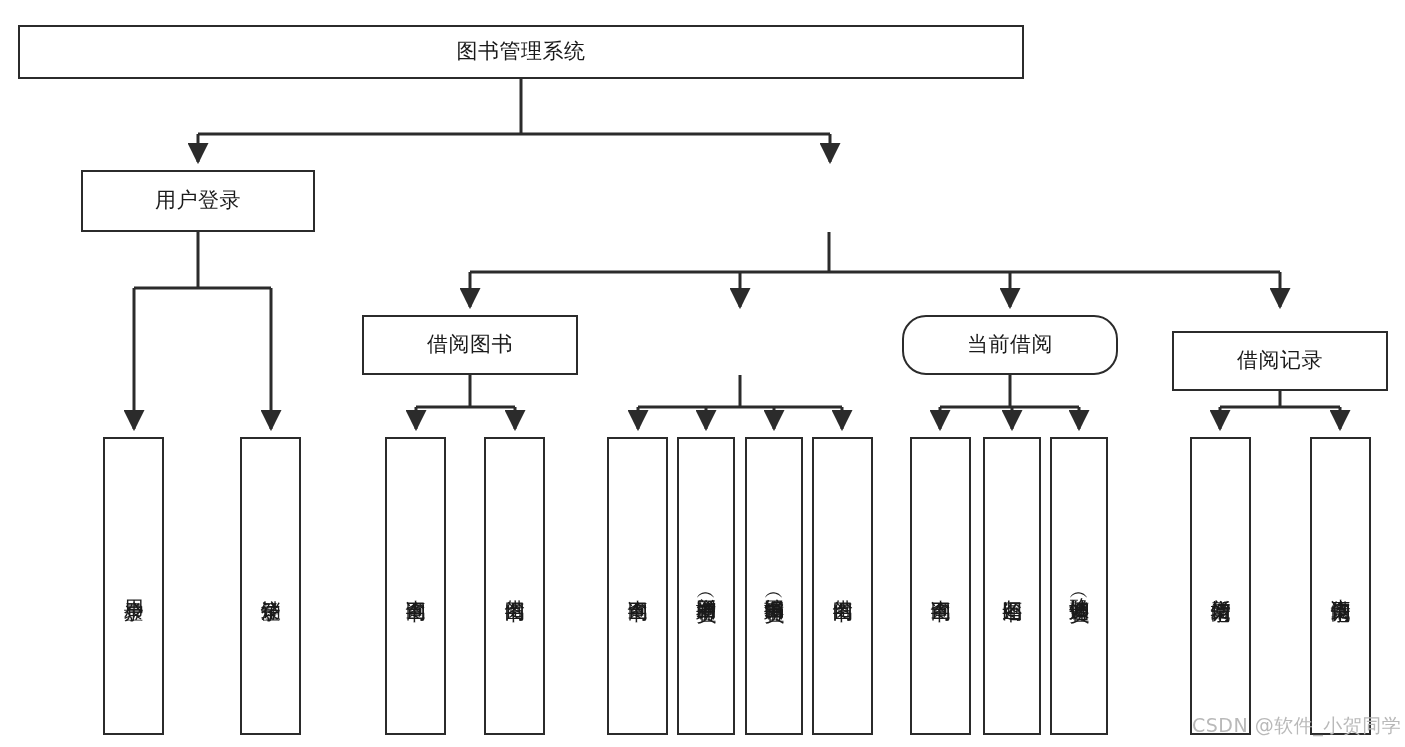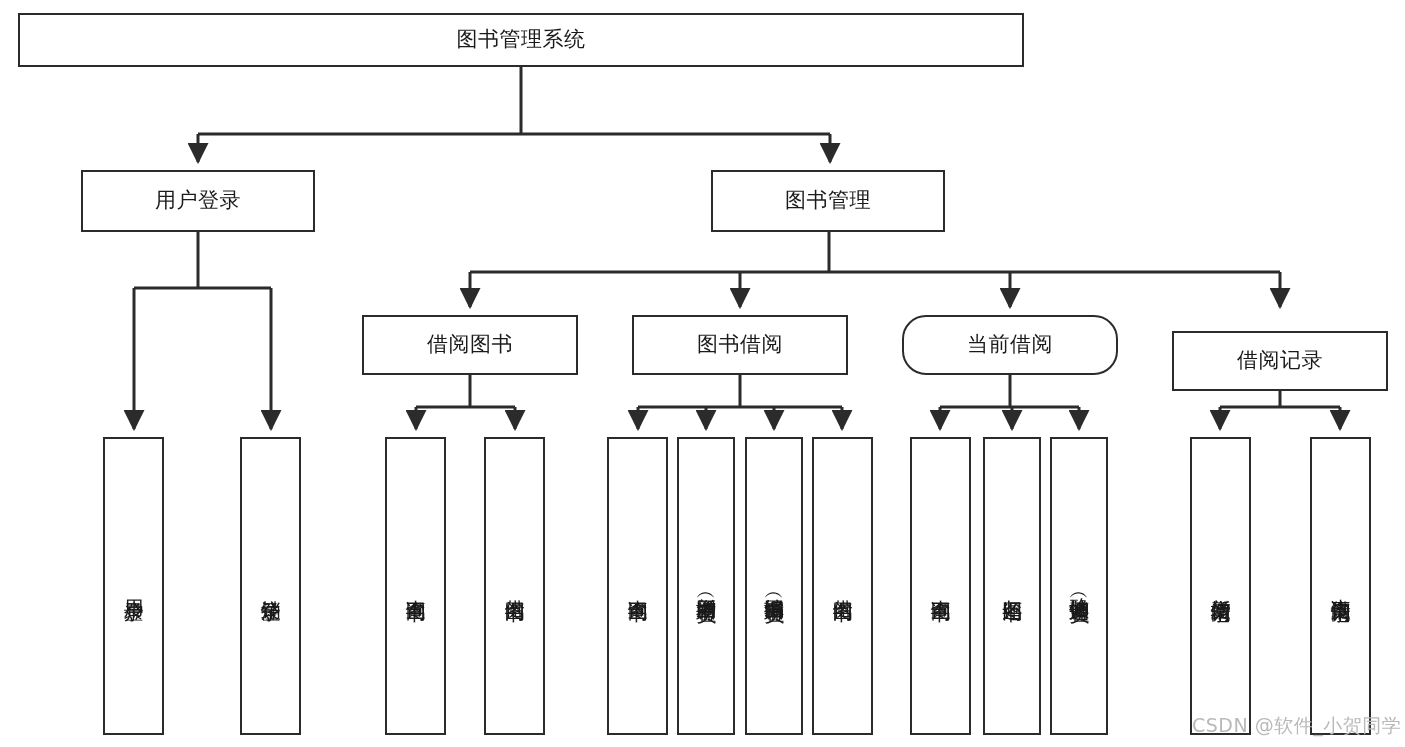--- a/index.html
+++ b/index.html
@@ -113,36 +113,30 @@
       <path d="M 1012 407 L 1012 429" marker-end="url(#arrow)"></path>
       <path d="M 1079 407 L 1079 429" marker-end="url(#arrow)"></path>
 
       <path d="M 1280 375 L 1280 407"></path>
       <path d="M 1220 407 L 1340 407"></path>
       <path d="M 1220 407 L 1220 429" marker-end="url(#arrow)"></path>
       <path d="M 1340 407 L 1340 429" marker-end="url(#arrow)"></path>
     </g>
   </svg>
 
-  <div class="node node-h" style="left:18px; top:13px; width:1006px; height:54px;">
+  <div class="node node-h" style="left:18px; top:25px; width:1006px; height:54px;">
     <span>图书管理系统</span>
   </div>
 
   <div class="node node-h" style="left:81px; top:170px; width:234px; height:62px;">
     <span>用户登录</span>
   </div>
-  <div class="node node-h" style="left:711px; top:170px; width:234px; height:62px;">
-    <span>图书管理</span>
-  </div>
 
   <div class="node node-h" style="left:362px; top:315px; width:216px; height:60px;">
     <span>借阅图书</span>
-  </div>
-  <div class="node node-h" style="left:632px; top:315px; width:216px; height:60px;">
-    <span>图书借阅</span>
   </div>
   <div class="node node-h" style="left:902px; top:315px; width:216px; height:60px;border-radius:24px;">
     <span>当前借阅</span>
   </div>
   <div class="node node-h" style="left:1172px; top:315px; width:216px; height:60px;margin-top:16px;">
     <span>借阅记录</span>
   </div>
 
   <div class="node node-v" style="left:103px; top:437px; width:61px; height:298px;">
     <span class="label">用户登录</span>

